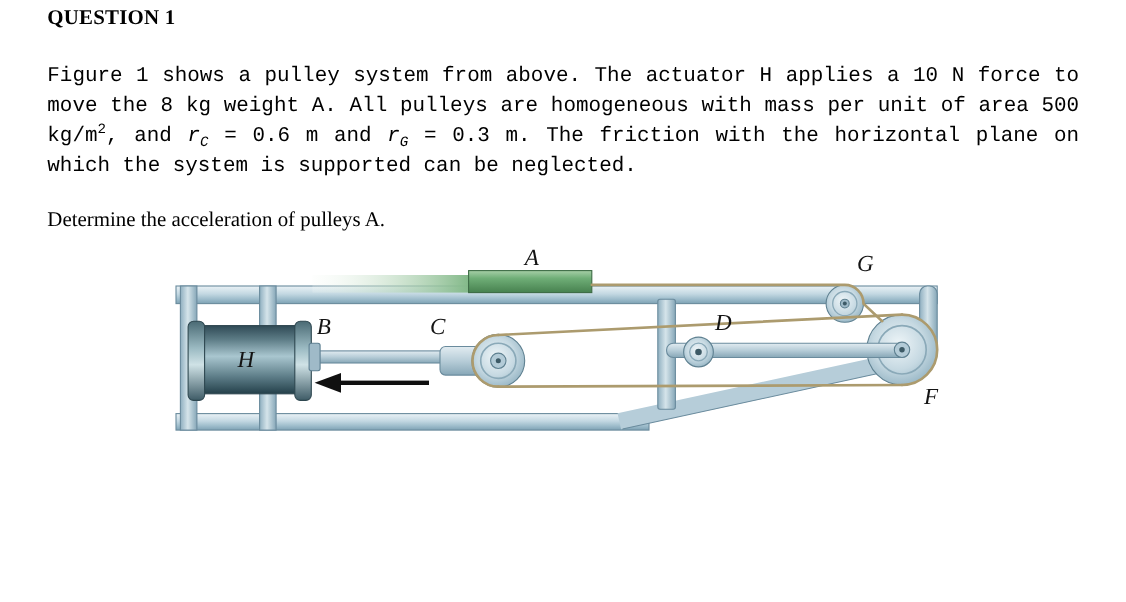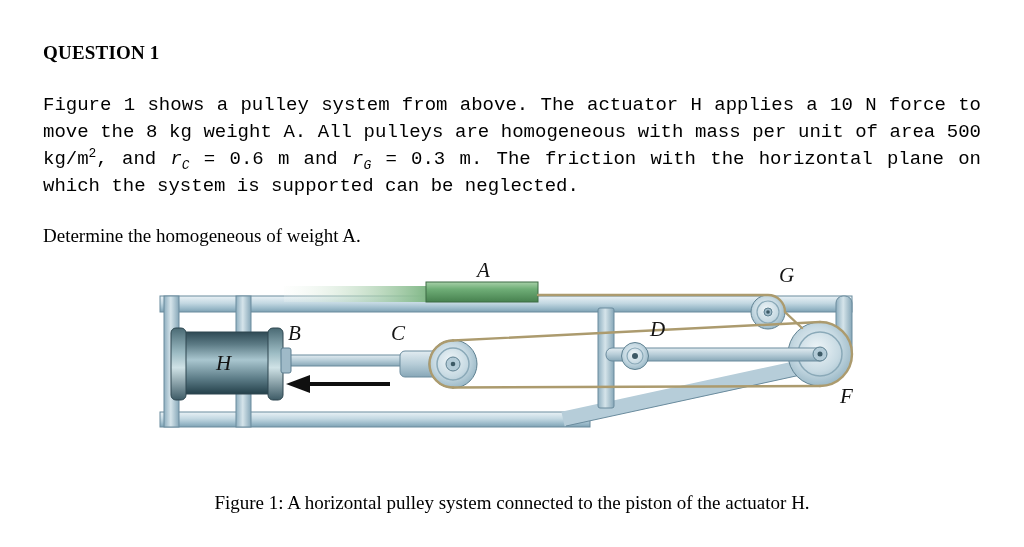--- a/index.html
+++ b/index.html
@@ -1,20 +1,19 @@
 <!DOCTYPE html>
 <html><head>
 <meta charset="utf-8">
 <style>
   html,body{margin:0;padding:0;background:#ffffff;}
   .page{
     position:relative;width:1024px;height:482px;background:#ffffff;
     font-family:"Liberation Serif","DejaVu Serif",serif;color:#000;
     overflow:hidden;
-    margin-top:36px;
   }
   .q-heading{
     position:absolute;left:43px;top:6px;margin:0;
     font-size:19px;font-weight:bold;letter-spacing:0.2px;
   }
   .body-text{
     position:absolute;left:43px;top:56px;width:938px;margin:0;
     font-size:19px;line-height:27px;text-align:justify;font-family:Liberation Mono, monospace;
   }
   .task-text{
@@ -36,21 +35,21 @@
 </style>
 </head>
 <body>
 
 <div class="page">
 
   <h1 class="q-heading">QUESTION 1</h1>
 
   <p class="body-text"><span>Figure 1 shows a pulley system from above. The actuator H applies a 10 N force to move the 8 kg weight A. All pulleys are homogeneous with mass per unit of area 500 kg/m</span><sup>2</sup><span>, and </span><span class="var">r</span><sub class="var">C</sub><span> = 0.6 m and </span><span class="var">r</span><sub class="var">G</sub><span> = 0.3 m. The friction with the horizontal plane on which the system is supported can be neglected.</span></p>
 
-  <p class="task-text">Determine the homogeneous of weight A.</p>
+  <p class="task-text">Determine the acceleration of pulleys A.</p>
 
   <svg class="figure-svg" width="740" height="215" viewBox="0 0 740 215" xmlns="http://www.w3.org/2000/svg">
     <defs>
       <linearGradient id="gradRail" x1="0" y1="0" x2="0" y2="1">
         <stop offset="0" stop-color="#eaf2f6"></stop>
         <stop offset="0.45" stop-color="#c3d8e2"></stop>
         <stop offset="0.75" stop-color="#9dbccb"></stop>
         <stop offset="1" stop-color="#7ea2b4"></stop>
       </linearGradient>
       <linearGradient id="gradPost" x1="0" y1="0" x2="1" y2="0">
@@ -163,15 +162,14 @@
       <text class="fig-label" x="339" y="21">A</text>
       <text class="fig-label" x="150" y="84">B</text>
       <text class="fig-label" x="253" y="84">C</text>
       <text class="fig-label" x="512" y="80">D</text>
       <text class="fig-label" x="641" y="26">G</text>
       <text class="fig-label" x="702" y="147">F</text>
       <text class="fig-label" x="78" y="114">H</text>
     </g>
   </svg>
 
-  <p class="caption">Figure 1: A horizontal pulley system connected to the piston of the actuator H.</p>
 
 </div>
 
 </body></html>

